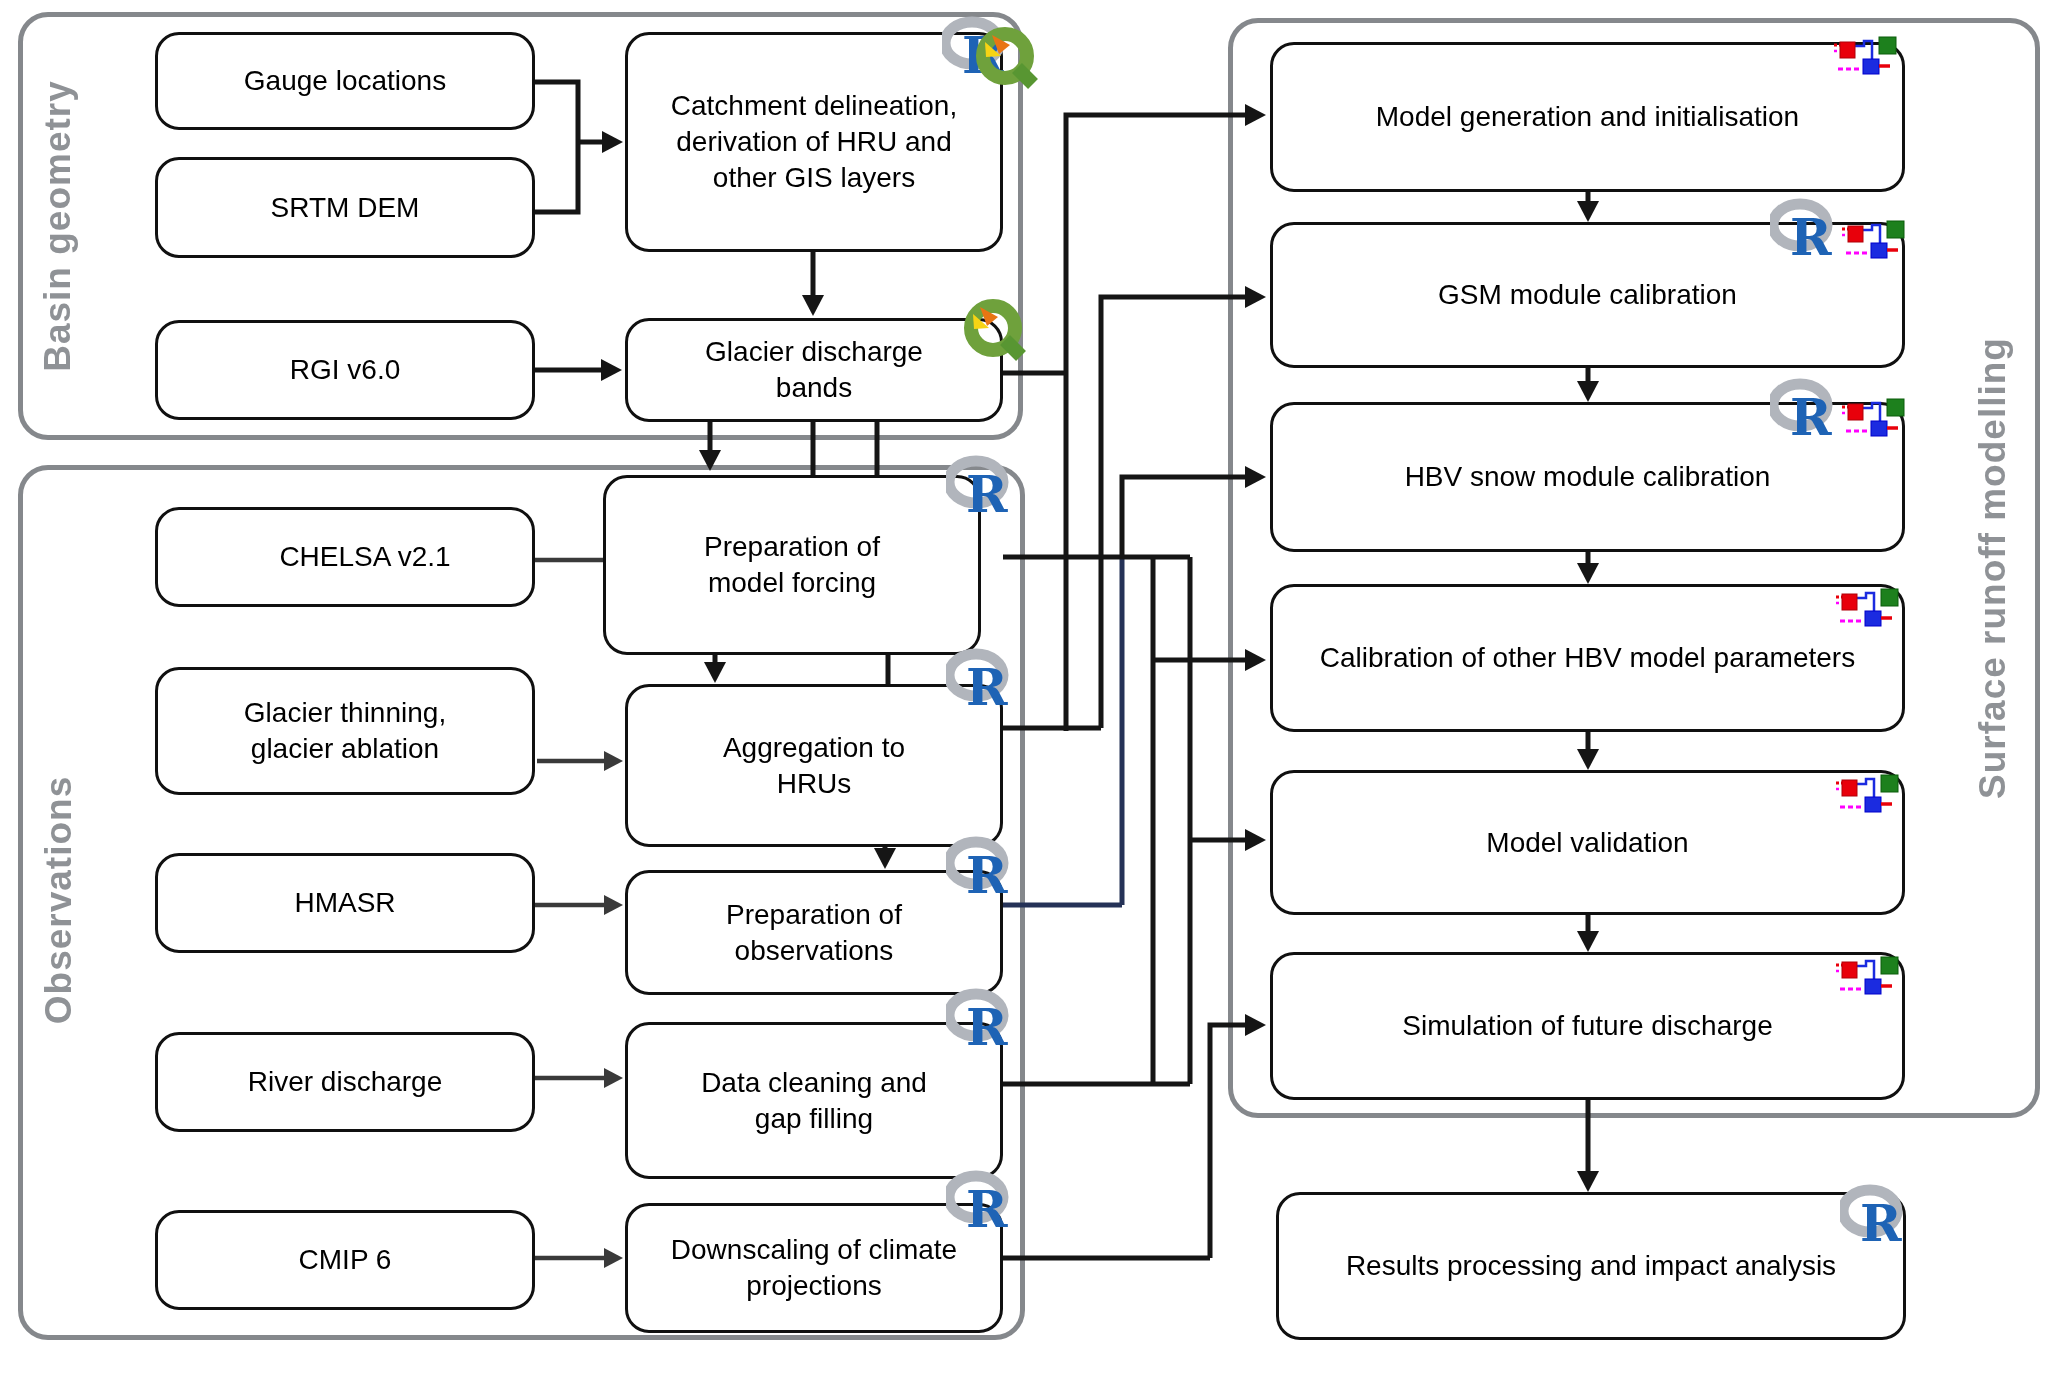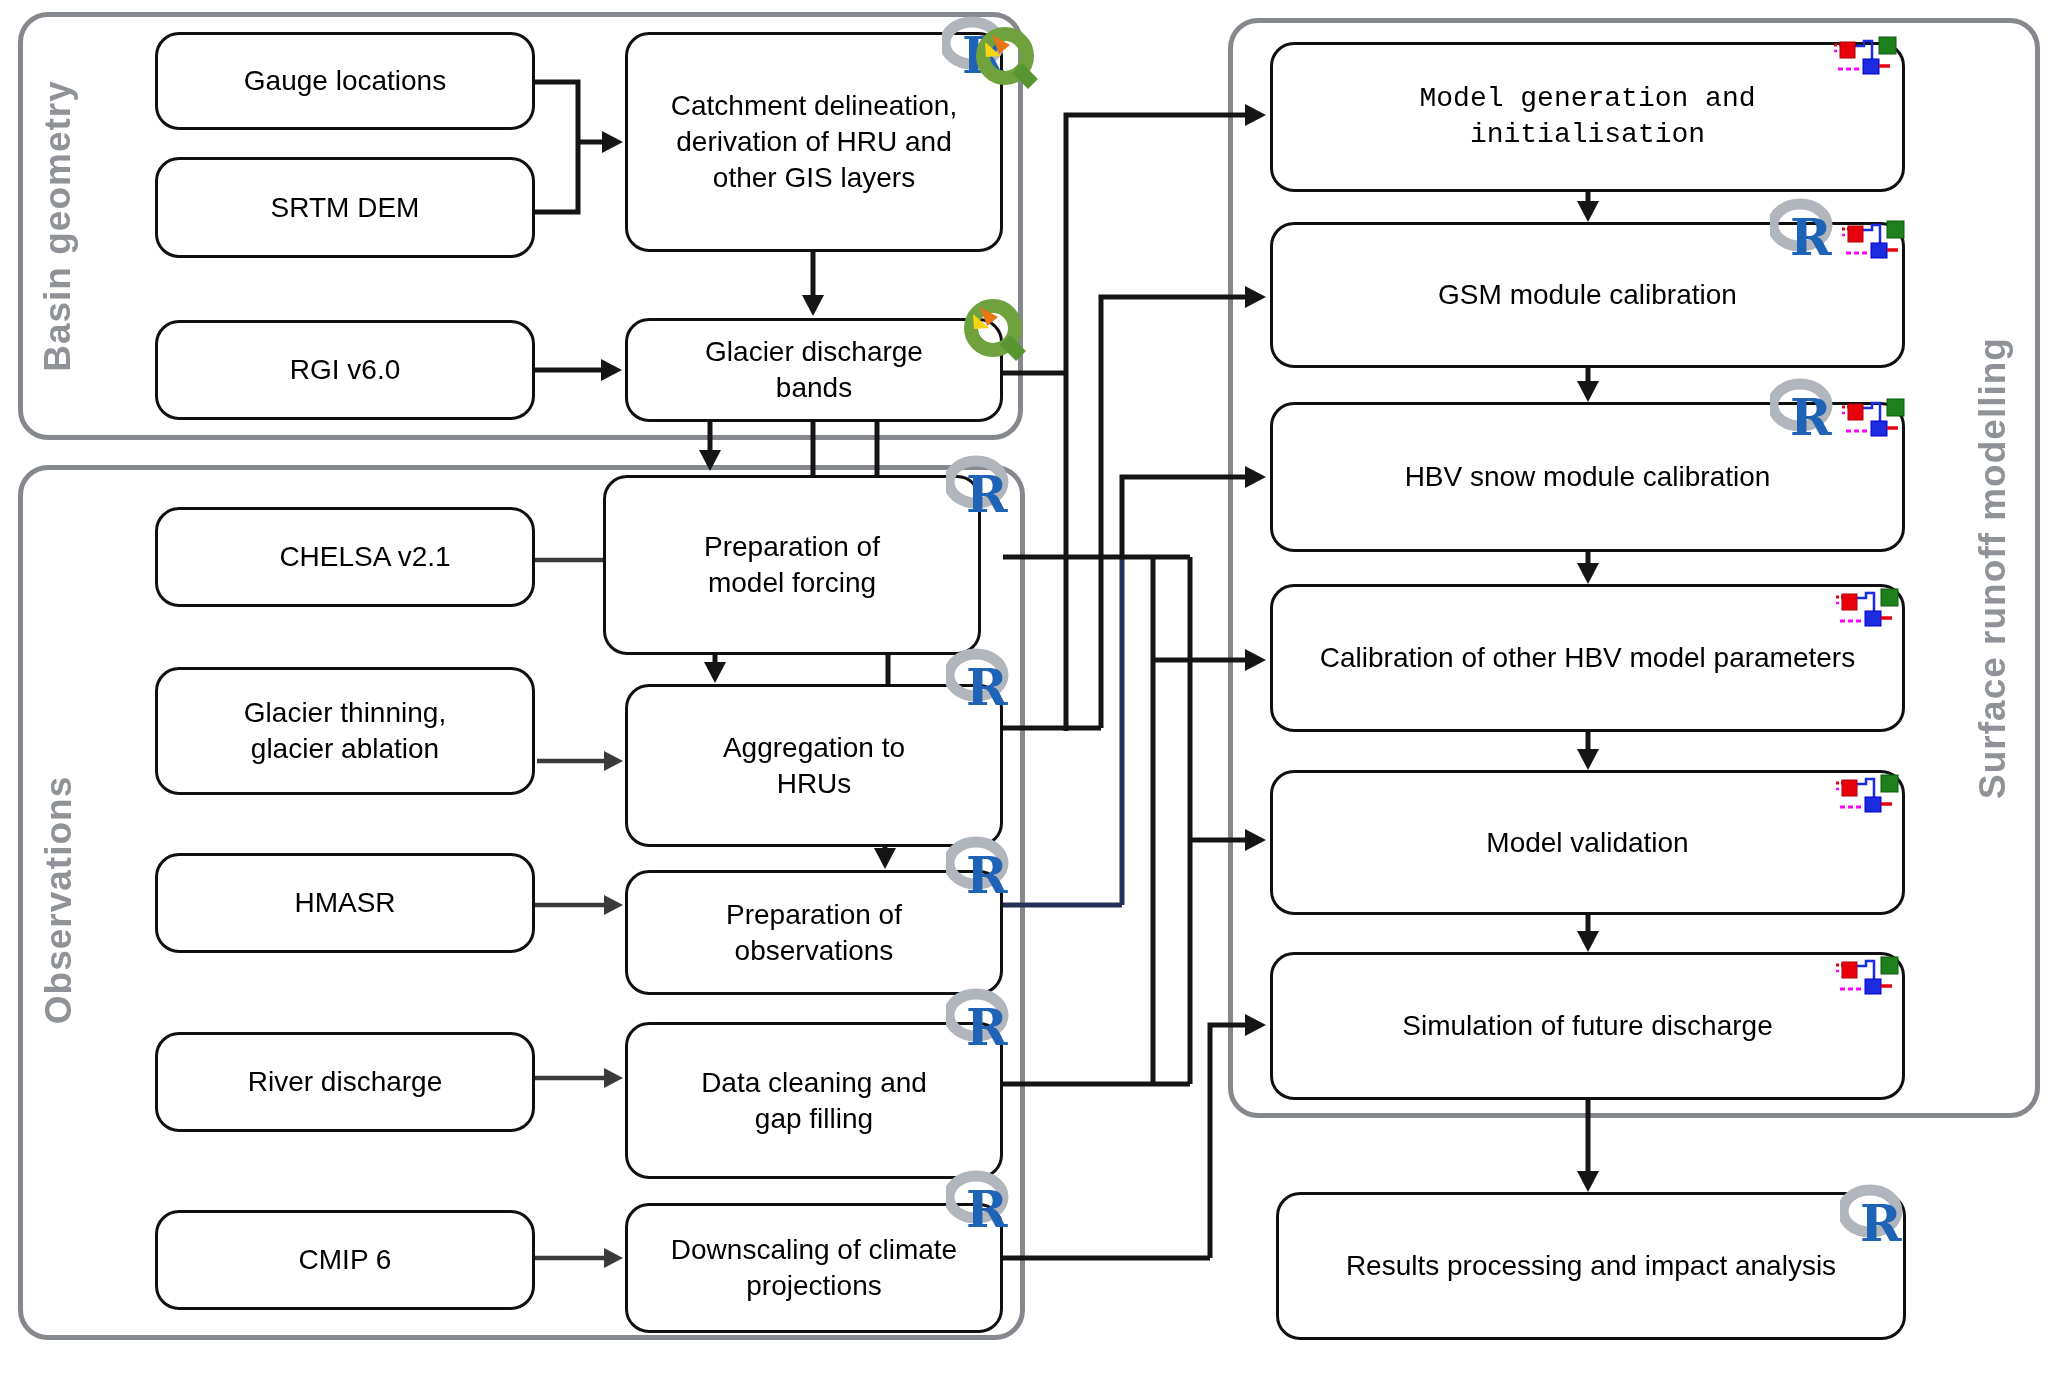--- a/index.html
+++ b/index.html
@@ -8,21 +8,21 @@
   .group{position:absolute;border:5px solid #85888c;border-radius:30px;z-index:1;box-sizing:border-box;background:transparent;}
   .glabel{position:absolute;z-index:1;font-weight:bold;font-size:37px;color:#8f9296;
           text-align:center;transform:rotate(-90deg);letter-spacing:1px;white-space:nowrap;}
   .lines{position:absolute;left:0;top:0;z-index:2;pointer-events:none;}
   .box{position:absolute;background:#fff;border:3.5px solid #101010;border-radius:24px;z-index:3;
        display:flex;align-items:center;justify-content:center;text-align:center;
        font-size:28px;line-height:1.28;color:#000;box-sizing:border-box;padding:4px 8px;}
   .box span{display:inline-block;}
   .w230{max-width:230px;} .w240{max-width:240px;} .w250{max-width:250px;}
   .w280{max-width:280px;} .w300{max-width:300px;} .w320{max-width:320px;}
-  .w470{max-width:470px;font-family:Liberation Mono, monospace;} .w590{max-width:590px;}
+  .w470{max-width:470px;} .w590{max-width:590px;}
   .icon{position:absolute;z-index:4;pointer-events:none;}
 </style>
 </head>
 <body>
 
 <div class="canvas">
 
   <div class="group" style="left:18px;top:12px;width:1005px;height:428px;"></div>
   <div class="group" style="left:18px;top:465px;width:1007px;height:875px;"></div>
   <div class="group" style="left:1228px;top:18px;width:812px;height:1100px;"></div>

